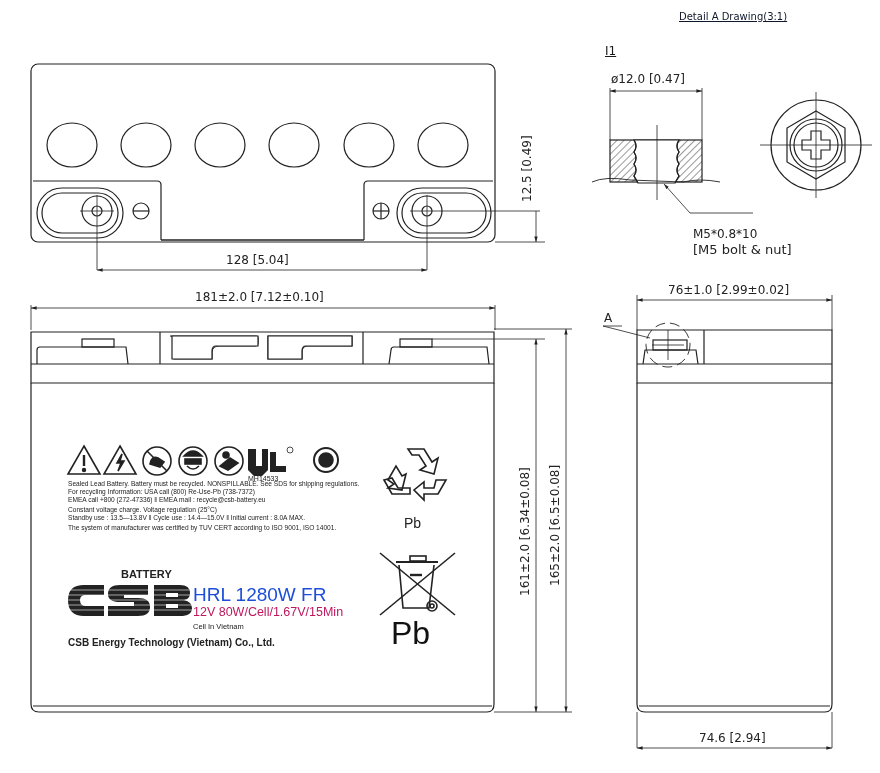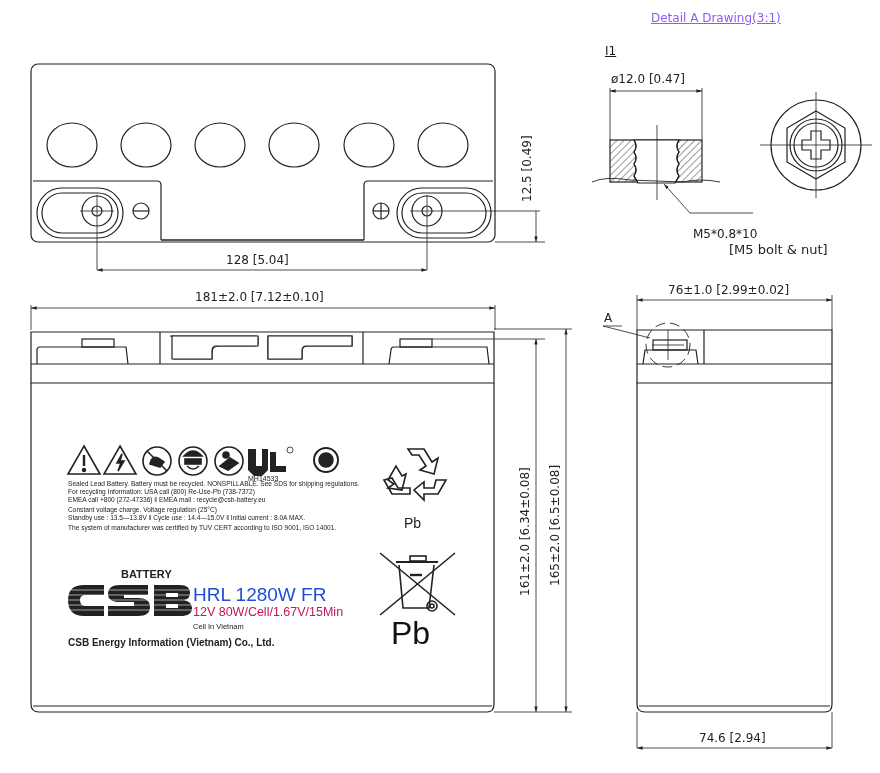--- a/index.html
+++ b/index.html
@@ -9,21 +9,21 @@
   .dim { font-family:"DejaVu Sans", sans-serif; font-size:12px; color:#222; white-space:nowrap; }
   .vtext { transform-origin:left top; transform:rotate(-90deg); }
   .label-small { font-family:"Liberation Sans", sans-serif; font-size:6.6px; line-height:8px; color:#222; white-space:nowrap; }
   .model { font-family:Liberation Sans, sans-serif; font-size:19px; color:#1d4ed8; }
   .spec { font-family:"Liberation Sans", sans-serif; font-size:12.5px; color:#be185d; }
   .made { font-family:"Liberation Sans", sans-serif; font-size:7.5px; color:#222; }
   .company { font-family:"Liberation Sans", sans-serif; font-size:10px; font-weight:bold; color:#222; }
   .battery { font-family:"Liberation Sans", sans-serif; font-size:11px; font-weight:bold; color:#222; }
   .pb-small { font-family:"Liberation Sans", sans-serif; font-size:14px; color:#222; }
   .pb-large { font-family:"Liberation Sans", sans-serif; font-size:32px; color:#111; }
-  .detail-title { font-family:"DejaVu Sans", sans-serif; font-size:12px; text-decoration:underline; color:#8b5cf6; }
+  .detail-title { font-family:"DejaVu Sans", sans-serif; font-size:10px; text-decoration:underline; color:#0f172a;margin-left:28px; }
   .ul-label { font-family:"DejaVu Sans", sans-serif; font-size:12px; text-decoration:underline; }
 </style>
 </head>
 <body>
 
 <svg class="draw" width="880" height="773" viewBox="0 0 880 773" fill="none" stroke="#222" stroke-width="1.2">
   <defs>
     <marker id="arr" viewBox="0 0 10 10" refX="10" refY="5" markerWidth="7" markerHeight="7" orient="auto-start-reverse">
       <path d="M0,2 L10,5 L0,8 z" fill="#222" stroke="none"></path>
     </marker>
@@ -202,21 +202,21 @@
     <line x1="66" y1="600" x2="194" y2="600"></line>
     <line x1="66" y1="605" x2="194" y2="605"></line>
     <line x1="66" y1="610" x2="194" y2="610"></line>
   </g>
 </svg>
 
 <div class="abs detail-title" style="left:651px; top:11px;">Detail A Drawing(3:1)</div>
 <div class="abs ul-label" style="left:605px; top:44px;text-decoration:underline;">I1</div>
 <div class="abs dim" style="left:611px; top:72px;">ø12.0  [0.47]</div>
 <div class="abs dim" style="left:693px; top:214px;margin-top:13px;">M5*0.8*10</div>
-<div class="abs dim" style="left:693px; top:242px; font-size:13px;margin-left:36px;">[M5 bolt &amp; nut]</div>
+<div class="abs dim" style="left:693px; top:242px; font-size:13px;">[M5 bolt &amp; nut]</div>
 
 <div class="abs dim" style="left:226px; top:253px;">128  [5.04]</div>
 <div class="abs dim vtext" style="left:520px; top:202px;">12.5  [0.49]</div>
 
 <div class="abs dim" style="left:195px; top:290px;">181±2.0  [7.12±0.10]</div>
 <div class="abs dim vtext" style="left:518px; top:596px;">161±2.0  [6.34±0.08]</div>
 <div class="abs dim vtext" style="left:548px; top:586px;">165±2.0  [6.5±0.08]</div>
 
 <div class="abs dim" style="left:668px; top:283px;">76±1.0  [2.99±0.02]</div>
 <div class="abs dim" style="left:604px; top:311px;">A</div>
@@ -233,13 +233,13 @@
   <div class="label-small" style="margin-top:2px;">The system of manufacturer was certified by TUV CERT according to ISO 9001, ISO 14001.</div>
 </div>
 
 <div class="abs pb-small" style="left:404px; top:515px;">Pb</div>
 <div class="abs pb-large" style="left:391px; top:615px;">Pb</div>
 
 <div class="abs battery" style="left:121px; top:568px;">BATTERY</div>
 <div class="abs model" style="left:193px; top:584px;">HRL 1280W FR</div>
 <div class="abs spec" style="left:193px; top:605px;">12V 80W/Cell/1.67V/15Min</div>
 <div class="abs made" style="left:193px; top:622px;">Cell In Vietnam</div>
-<div class="abs company" style="left:68px; top:637px;">CSB Energy Information (Vietnam) Co., Ltd.</div>
+<div class="abs company" style="left:68px; top:637px;">CSB Energy Technology (Vietnam) Co., Ltd.</div>
 
 </body></html>

